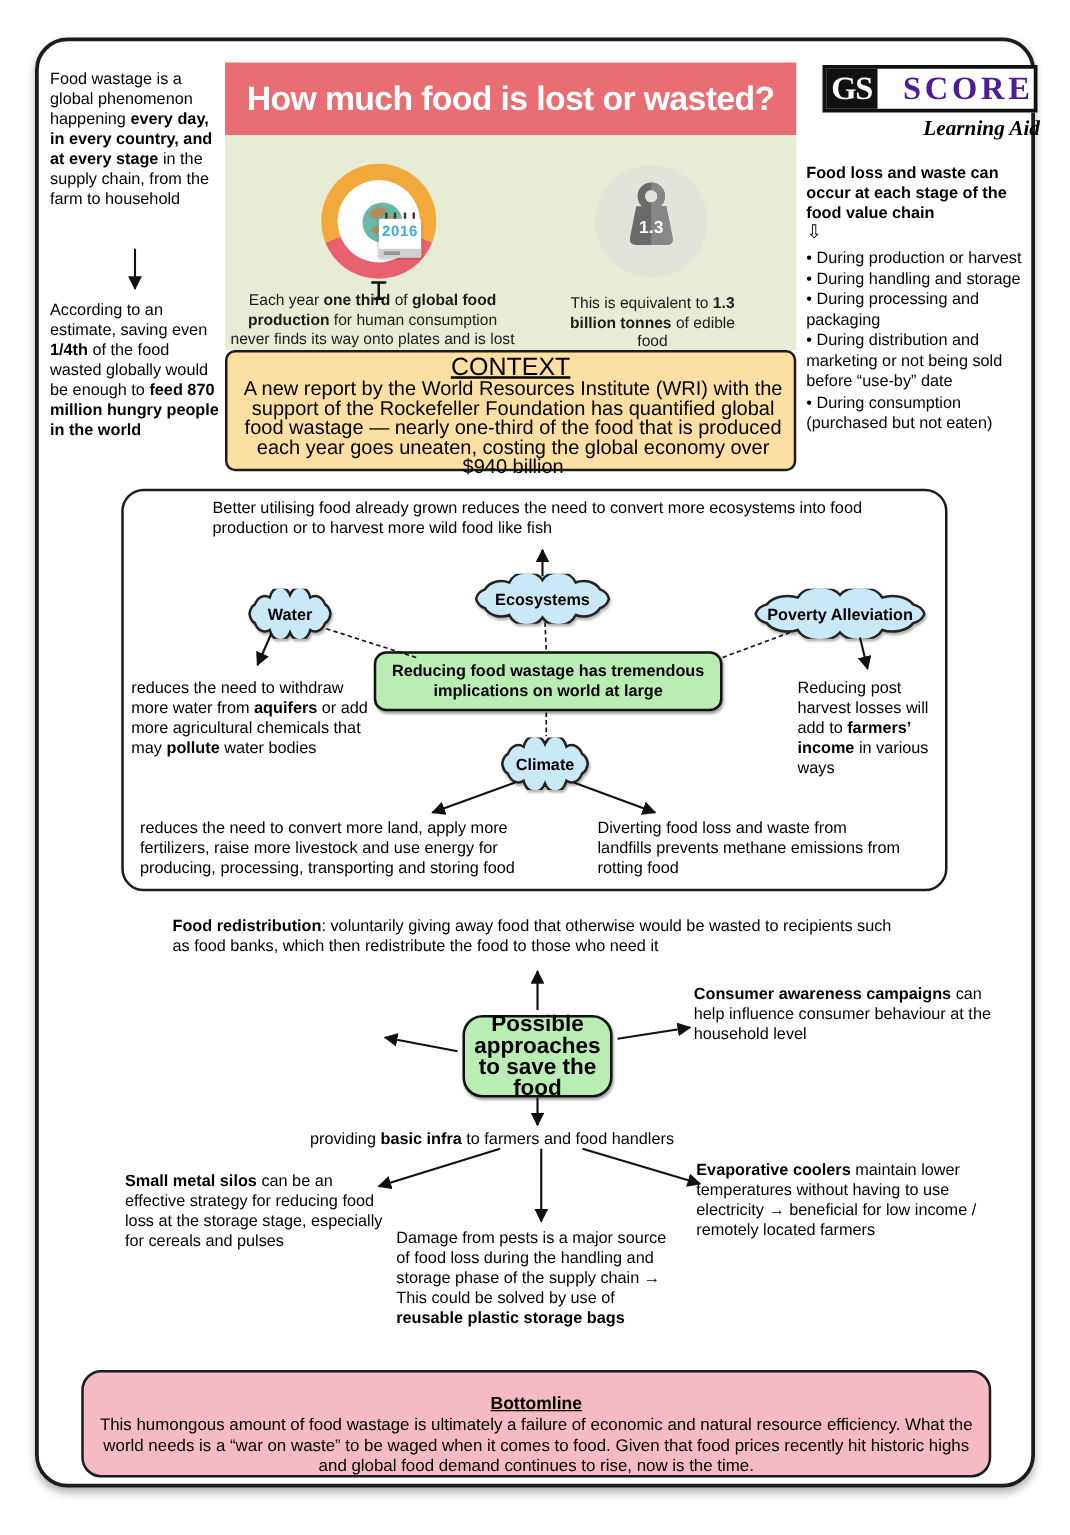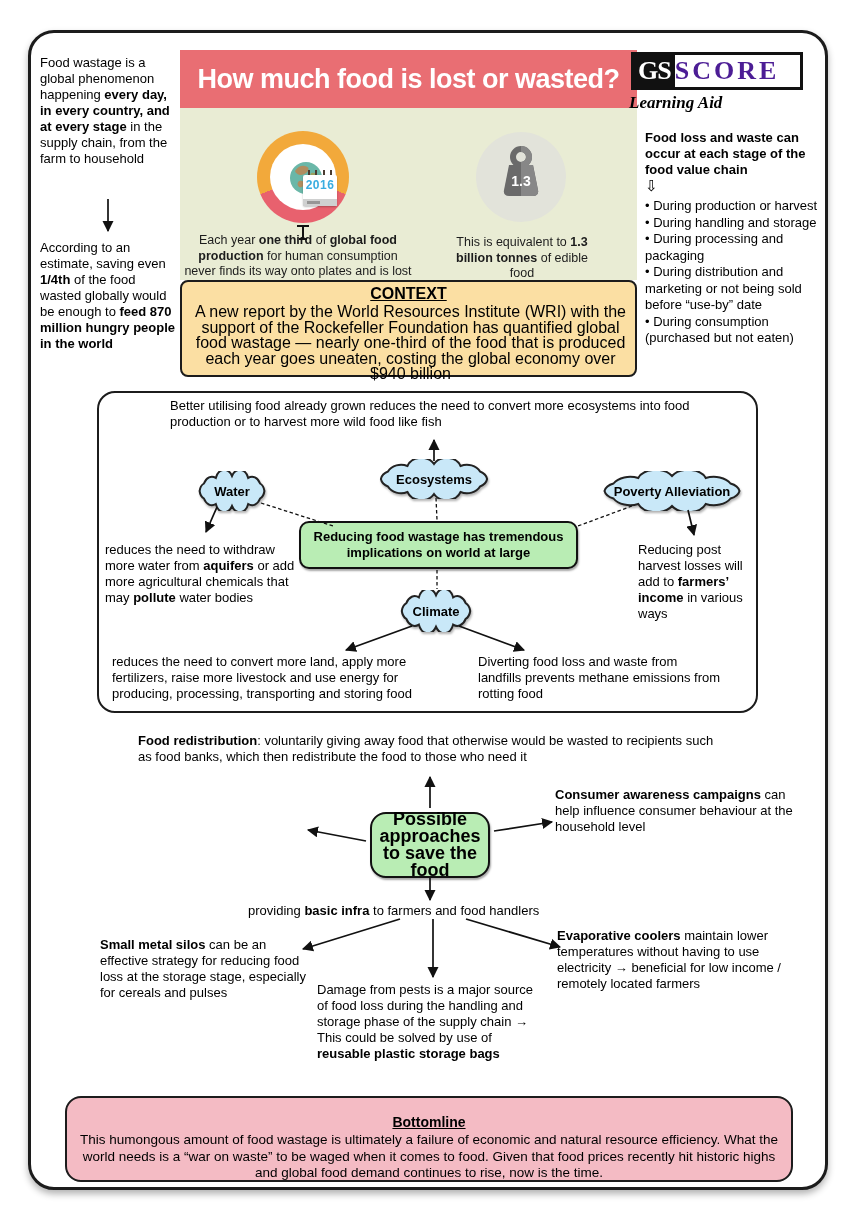--- a/index.html
+++ b/index.html
@@ -8,41 +8,41 @@
     --donut_orange:#f2a93b; --donut_red:#e8616e; --weight_circle:#e2e3da;
     --calendar_blue:#3aade0;
   }
   *{box-sizing:border-box;margin:0;padding:0}
   body{font-family:"Liberation Sans",sans-serif;background:#fff;color:#000}
   .page{position:relative;width:856px;height:1228px;background:#fff;overflow:hidden}
   .txt{position:absolute;font-size:13px;line-height:16px;text-align:left}
   .frame{position:absolute;left:28px;top:30px;width:800px;height:1160px;border:3px solid #1c1c1c;border-radius:26px;box-shadow:0 4px 7px rgba(0,0,0,.30);background:#fff}
   
   .title-bar{position:absolute;left:180px;top:50px;width:457px;height:58px;background:var(--title_bar);display:flex;align-items:center;justify-content:center;color:#fff;font-weight:800;font-size:27px;letter-spacing:-.5px}
-  .logo{position:absolute;left:629px;top:52px;width:176px;text-align:left}
+  .logo{position:absolute;left:656px;top:52px;width:176px;text-align:right}
   .logo-row{display:flex;width:172px;margin:0 auto;border:3px solid #111;background:#fff}
   .logo-gs{background:#111;color:#fff;font-family:"Liberation Serif",serif;font-weight:bold;font-size:26px;line-height:32px;padding:0 4px;letter-spacing:-1px}
   .logo-score{flex:1;color:#4c1d95;font-family:"Liberation Serif",serif;font-weight:bold;font-size:26px;line-height:32px;letter-spacing:3px}
   .logo-tag{font-family:"Liberation Serif",serif;font-style:italic;font-weight:bold;font-size:17px;margin-top:3px}
   
   .stats-panel{position:absolute;left:180px;top:108px;width:457px;height:172px;background:var(--panel_green)}
   .donut{position:absolute;left:257px;top:131px;width:92px;height:92px;border-radius:50%;background:conic-gradient(var(--donut_orange) 0deg 112deg,var(--donut_red) 112deg 248deg,var(--donut_orange) 248deg 360deg)}
   .donut-hole{position:absolute;left:13px;top:13px;width:66px;height:66px;border-radius:50%;background:#fff}
   .globe{position:absolute;left:19px;top:17px;width:34px;height:34px}
   .calendar{position:absolute;left:33px;top:31px;width:34px;height:31px;background:#fff;border-radius:2px;box-shadow:0 1px 2px rgba(0,0,0,.25)}
   .cal-year{display:block;text-align:center;color:var(--calendar_blue);font-weight:bold;font-size:12px;line-height:20px;letter-spacing:.5px}
   .cal-strip{position:absolute;left:0;bottom:0;width:100%;height:7px;background:#cfd0d0}
   .cal-bar{position:absolute;left:4px;bottom:2px;width:13px;height:3px;background:#969696}
   .cal-rings{position:absolute;left:5px;top:-5px;width:24px;display:flex;justify-content:space-between}
   .cal-rings i{width:2px;height:5px;background:#4a3b30}
   .weight-circle{position:absolute;left:476px;top:132px;width:90px;height:90px;border-radius:50%;background:var(--weight_circle)}
   .caption{position:absolute;font-size:12.5px;line-height:15.5px;text-align:center;color:#1c1c1c}
   
   .context-box{position:absolute;left:180px;top:280px;width:457px;height:97px;background:var(--context_bg);border:2.5px solid #1c1c1c;border-radius:8px;padding:3px 6px;text-align:center}
-  .context-title{font-weight:bold;text-decoration:underline;font-size:16px;line-height:18px}
+  .context-title{font-weight:normal;text-decoration:underline;font-size:20px;line-height:18px}
   .context-body{font-size:16px;line-height:15.5px;margin:1px auto 0;width:445px}
   
   .imp-panel{position:absolute;left:97px;top:391px;width:661px;height:322px;border:2.5px solid #1c1c1c;border-radius:18px;background:#fff}
   .cloud{position:absolute;display:flex;align-items:center;justify-content:center;filter:drop-shadow(1px 2px 1px rgba(0,0,0,.30))}
   .cloud svg{position:absolute;left:0;top:0;width:100%;height:100%}
   .cloud-path{fill:var(--cloud_blue);stroke:#222;stroke-width:2;vector-effect:non-scaling-stroke}
   .cloud-label{position:relative;font-weight:bold;font-size:13px}
   .green-box{position:absolute;background:var(--box_green);border:2.5px solid #111;border-radius:10px;display:flex;align-items:center;justify-content:center;text-align:center;font-weight:bold;font-size:13px;line-height:16px;box-shadow:1px 2px 2px rgba(0,0,0,.35)}
   
   .bottomline{position:absolute;left:65px;top:1096px;width:728px;height:86px;background:var(--bottomline_pink);border:2.5px solid #1c1c1c;border-radius:16px;text-align:center;padding:15px 10px}

